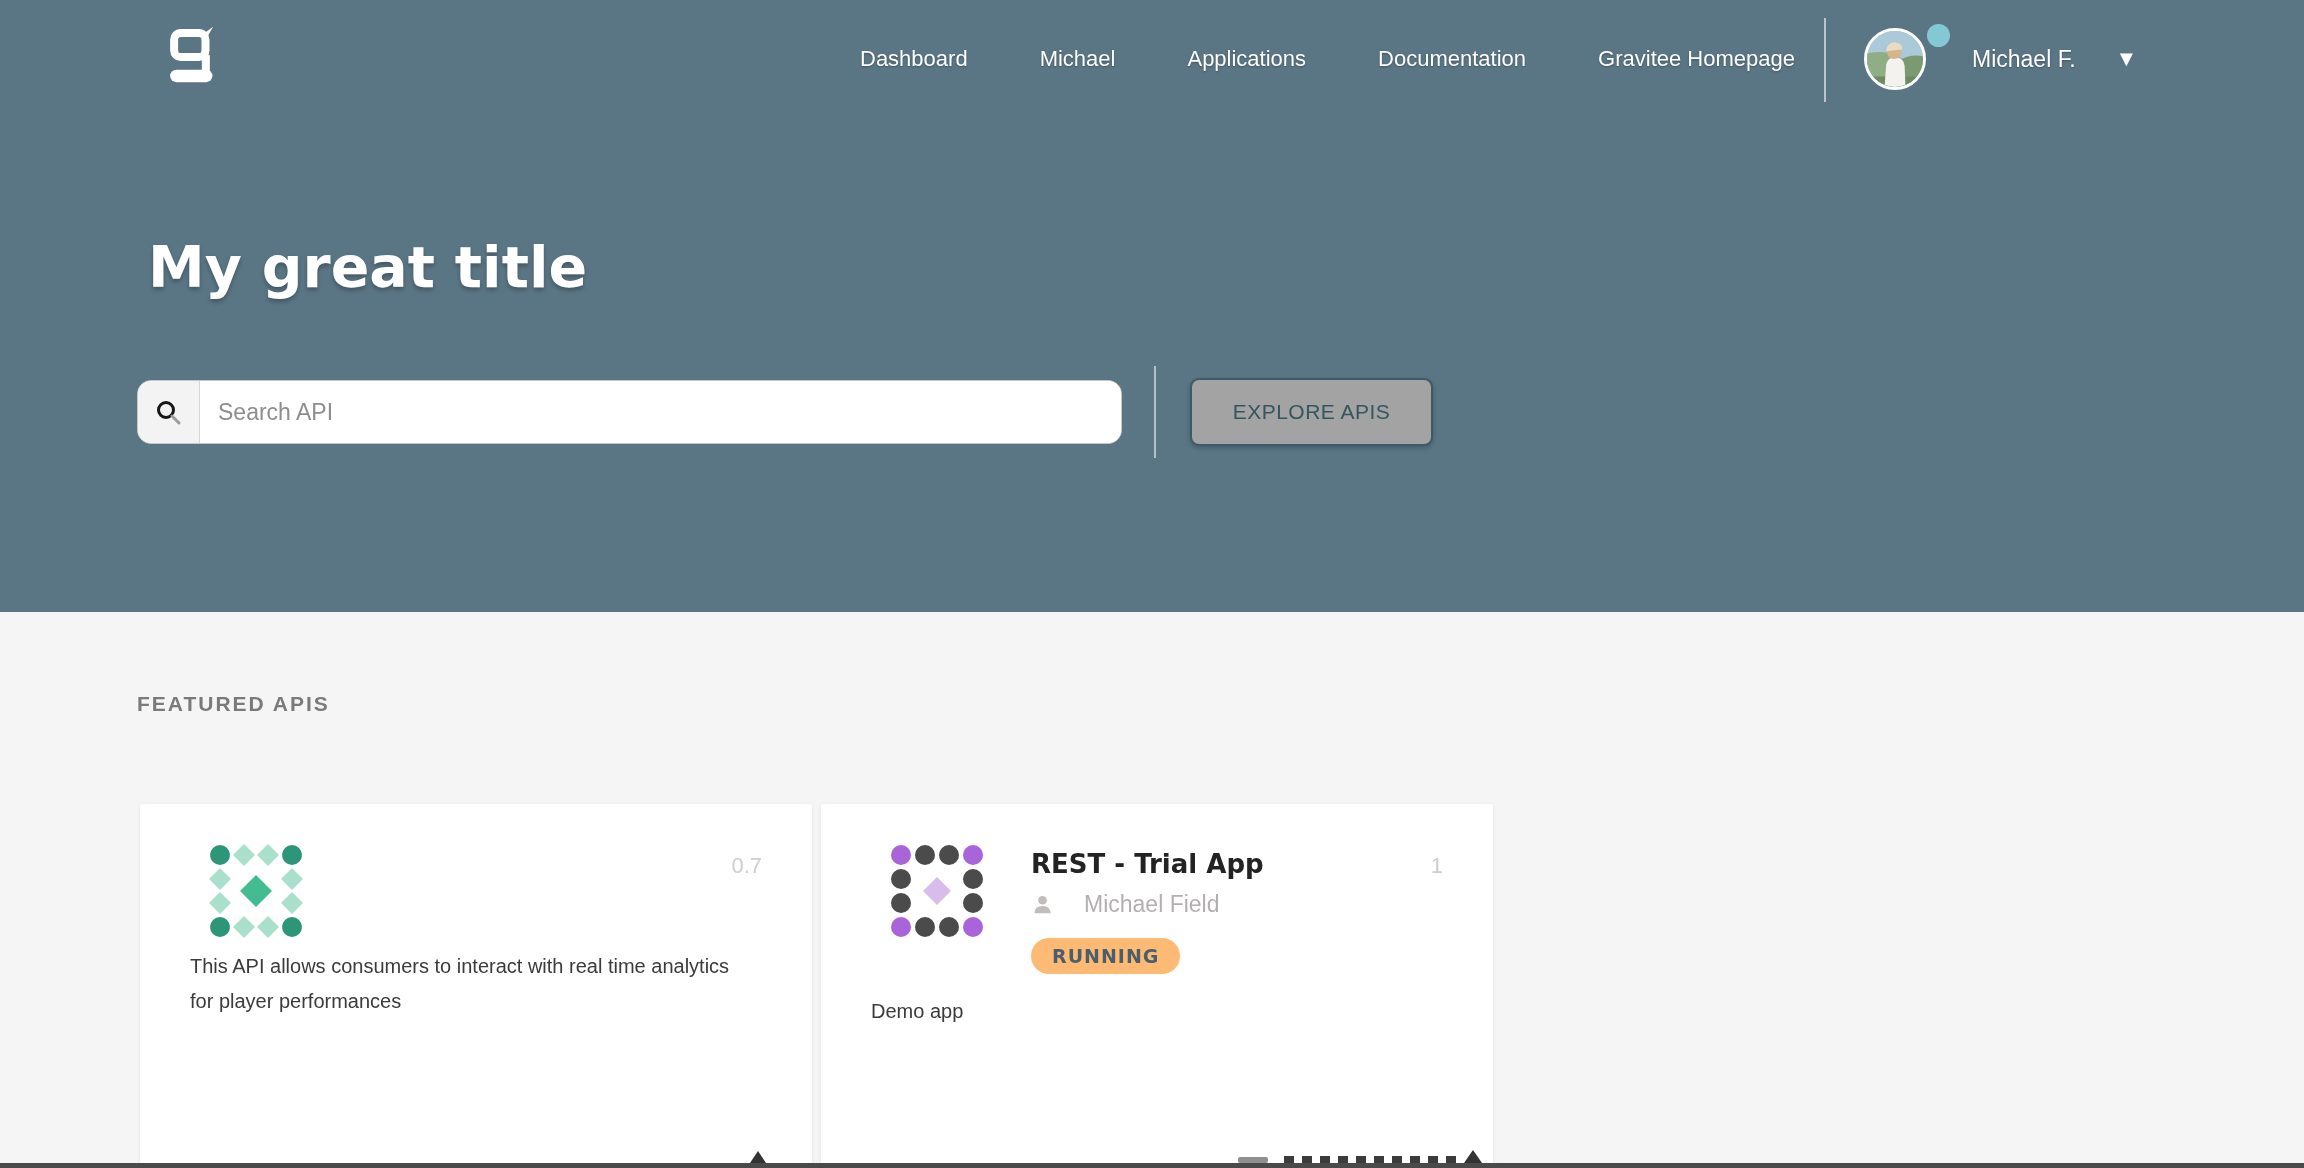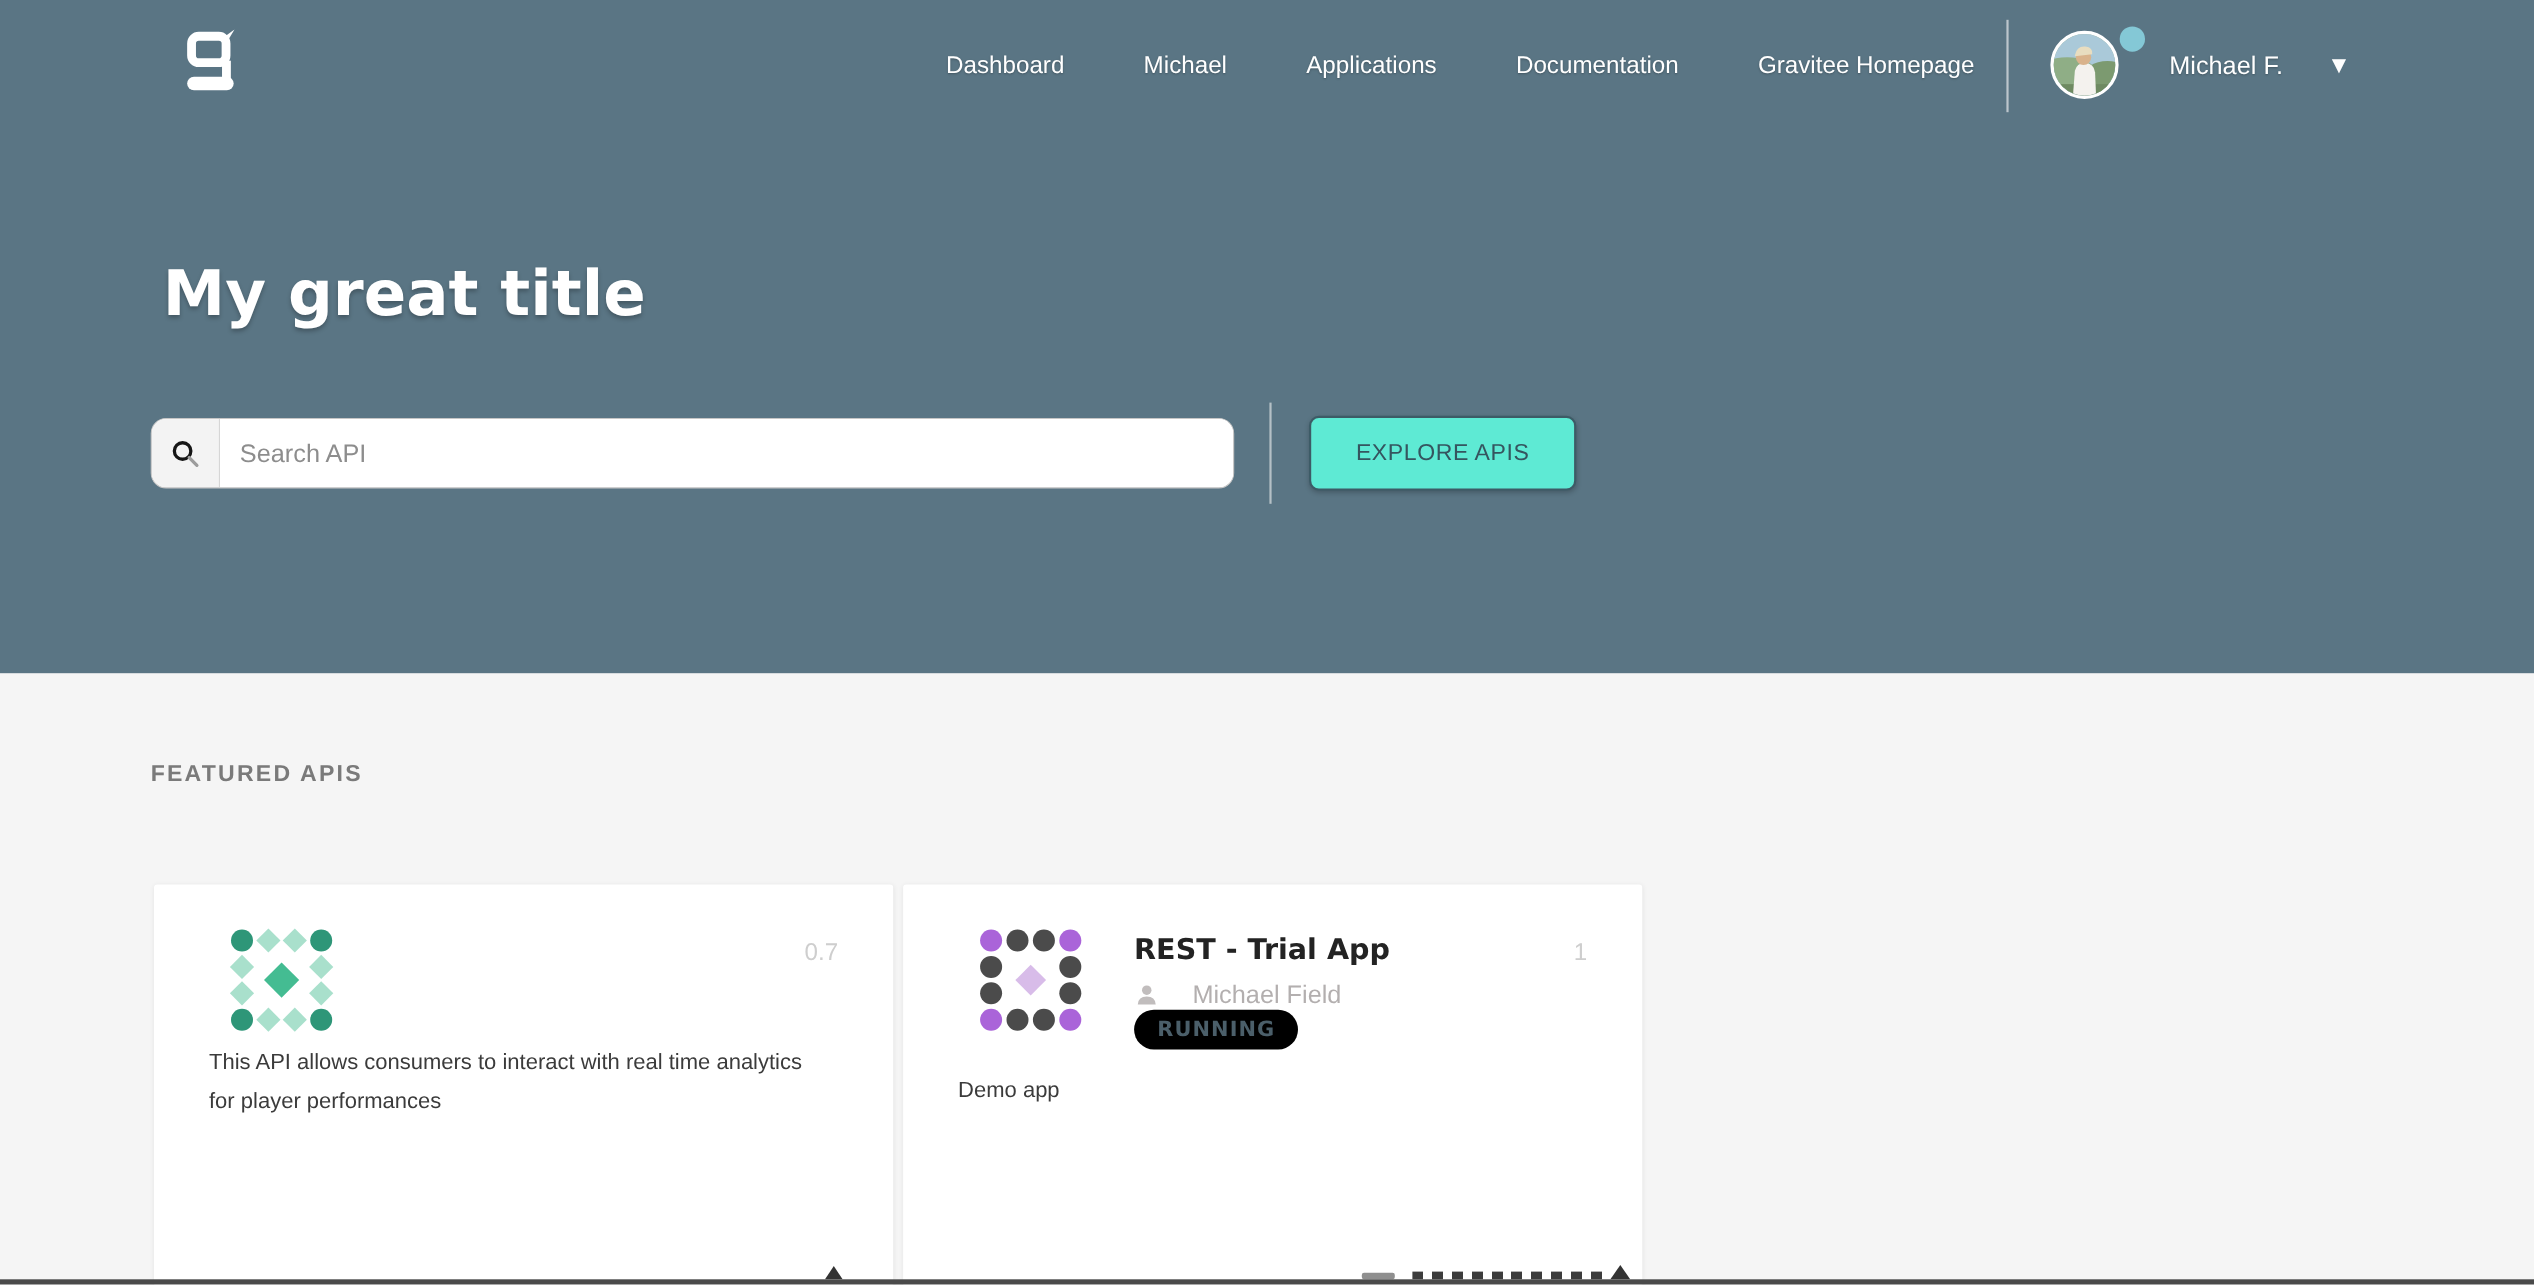--- a/index.html
+++ b/index.html
@@ -31,38 +31,38 @@
 
   .search-row{position:absolute;left:137px;top:366px;display:flex;align-items:center;}
   .search-box{display:flex;width:985px;height:64px;background:#fff;border:1px solid #c6c6c6;
               border-radius:14px;overflow:hidden;box-sizing:border-box;}
   .search-icon-cell{width:61px;flex:0 0 61px;background:#f3f3f3;border-right:1px solid #d6d6d6;
                     display:flex;align-items:center;justify-content:center;cursor:pointer;}
   .search-box input{flex:1;border:none;outline:none;font-size:23px;padding:0 18px;
                     font-family:"Liberation Sans",sans-serif;color:#333;background:#fff;}
   .search-box input::placeholder{color:#8d8d8d;opacity:1;}
   .search-divider{width:2px;height:92px;background:#b5c0c6;margin-left:32px;}
-  .explore-btn{margin-left:34px;width:243px;height:68px;background:#5eead4;border:2px solid #3d5b66;
+  .explore-btn{margin-left:34px;width:243px;height:68px;background:#a3a3a3;border:2px solid #3d5b66;
                border-radius:9px;color:#35555f;font-size:21px;font-weight:500;letter-spacing:.5px;
                font-family:"Liberation Sans",sans-serif;cursor:pointer;box-shadow:0 2px 5px rgba(0,0,0,.22);}
 
   
   .featured-heading{position:absolute;left:137px;top:692px;margin:0;font-size:21px;font-weight:700;
                     color:#7a7a7a;letter-spacing:2px;}
 
   .cards{position:absolute;left:140px;top:804px;display:flex;gap:9px;}
   .card{width:672px;height:420px;background:#fff;border-radius:3px;box-sizing:border-box;
         padding:39px 50px 0 50px;box-shadow:0 1px 5px rgba(0,0,0,.07);cursor:pointer;}
   .card-header{display:flex;align-items:flex-start;}
   .dot-grid{width:96px;height:96px;margin-left:18px;flex:0 0 96px;}
   .card-info{margin-left:46px;padding-top:6px;}
   .card-title{font-family:"DejaVu Sans",sans-serif;font-weight:700;font-size:26px;color:#232323;}
   .owner-row{display:flex;align-items:center;margin-top:12px;color:#b3afaf;font-size:23px;gap:24px;}
   .owner-row svg{margin-right:6px;}
-  .badge{display:inline-block;margin-top:0;background:#000000;color:#4b5f6a;
+  .badge{display:inline-block;margin-top:20px;background:#fdba74;color:#4b5f6a;
          font-family:"DejaVu Sans",sans-serif;font-weight:700;font-size:19px;letter-spacing:1px;
          padding:7px 21px;border-radius:20px;}
   .card-version{margin-left:auto;padding-top:10px;font-size:22px;color:#cecece;}
   .card-desc{margin-top:10px;font-size:20px;line-height:35px;color:#3b3b3b;max-width:565px;}
   .card-desc.short{margin-top:20px;}
 
   
   .bottom-bar{position:absolute;left:0;bottom:0;width:100%;height:5px;background:#4a4a4a;}
   .frag-tri{position:absolute;left:750px;top:1151px;width:0;height:0;
             border-left:8px solid transparent;border-right:8px solid transparent;border-bottom:12px solid #333;}

